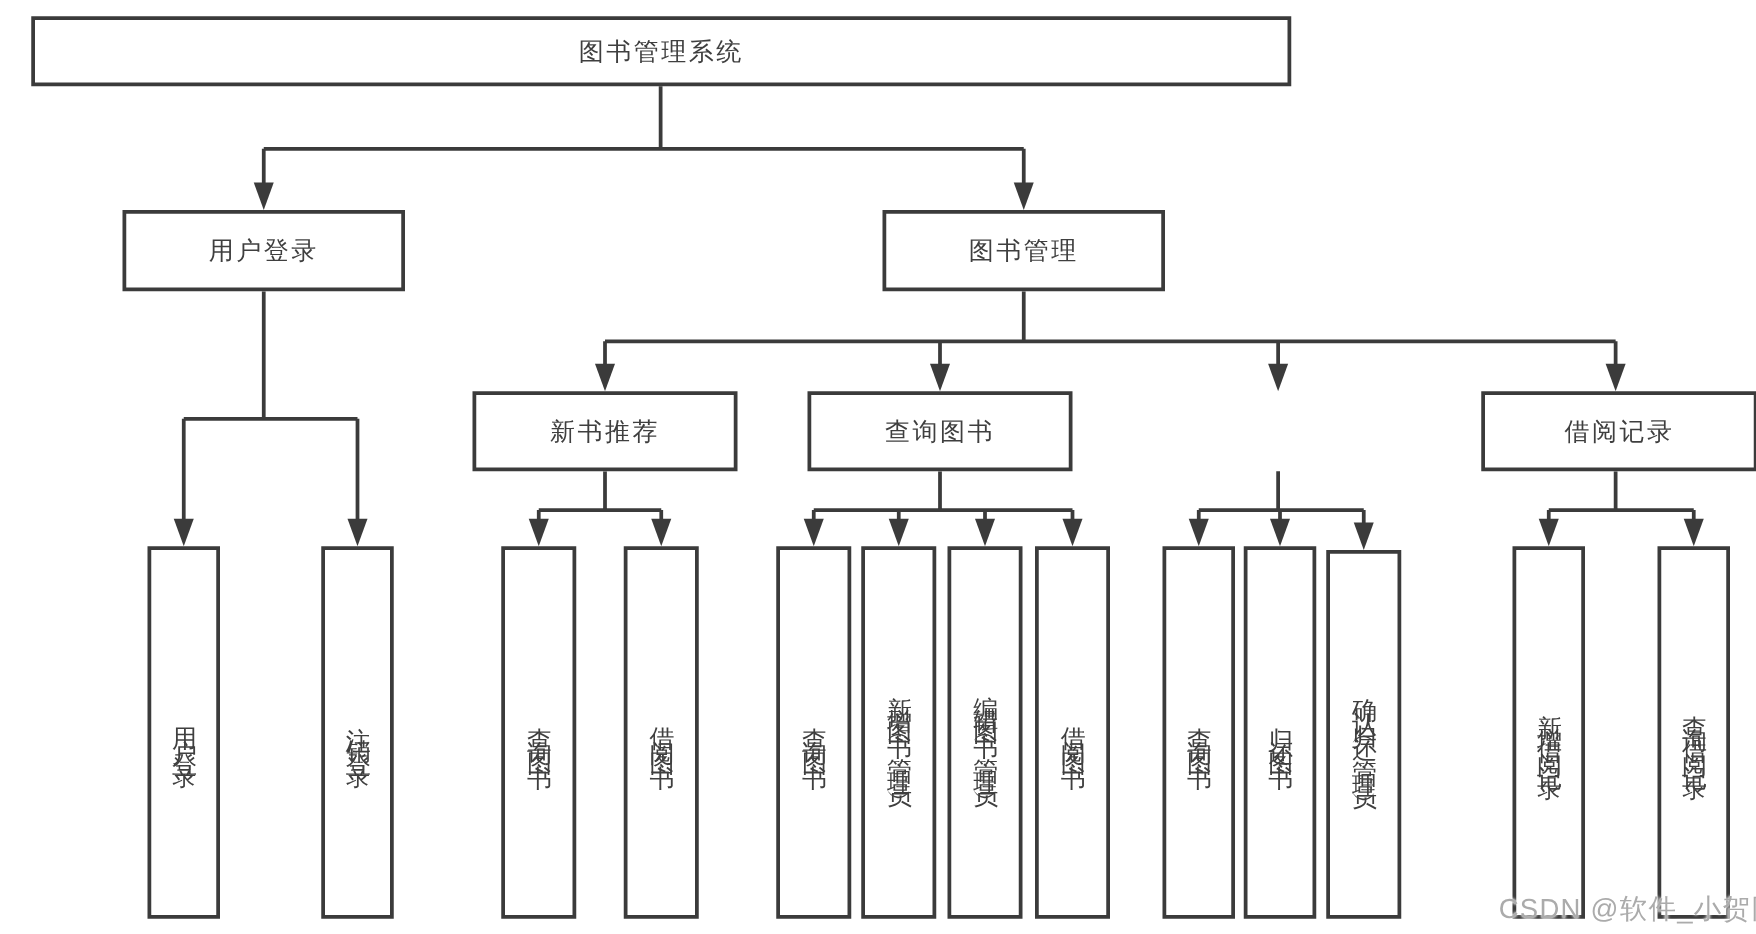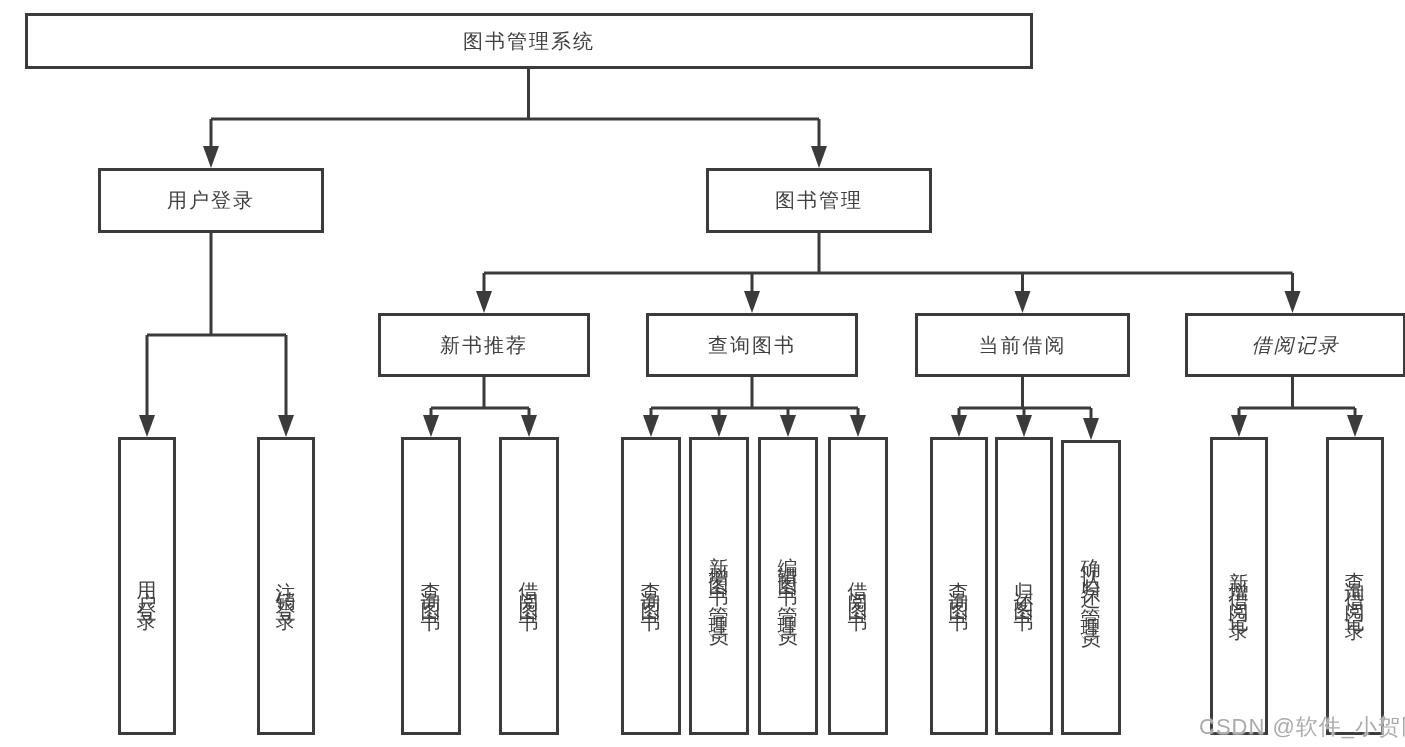--- a/index.html
+++ b/index.html
@@ -119,24 +119,21 @@
   <div class="node level3" style="left:365px;width:212px;">
     <span>新书推荐</span>
   </div>
 
   <div class="node branch" style="left:693px;">
     <span>图书管理</span>
   </div>
   <div class="node level3" style="left:633px;width:212px;">
     <span>查询图书</span>
   </div>
-  <div class="node level3" style="left:902px;width:215px;">
-    <span>当前借阅</span>
-  </div>
-  <div class="node level3" style="left:1172px;width:221px;font-style:italic;">
+  <div class="node level3" style="left:1172px;width:221px;">
     <span>借阅记录</span>
   </div>
 
   <div class="node leaf" style="left:105px;">
     <span class="vtext">用户登录</span>
   </div>
   <div class="node leaf" style="left:244px;">
     <span class="vtext">注销登录</span>
   </div>
 

